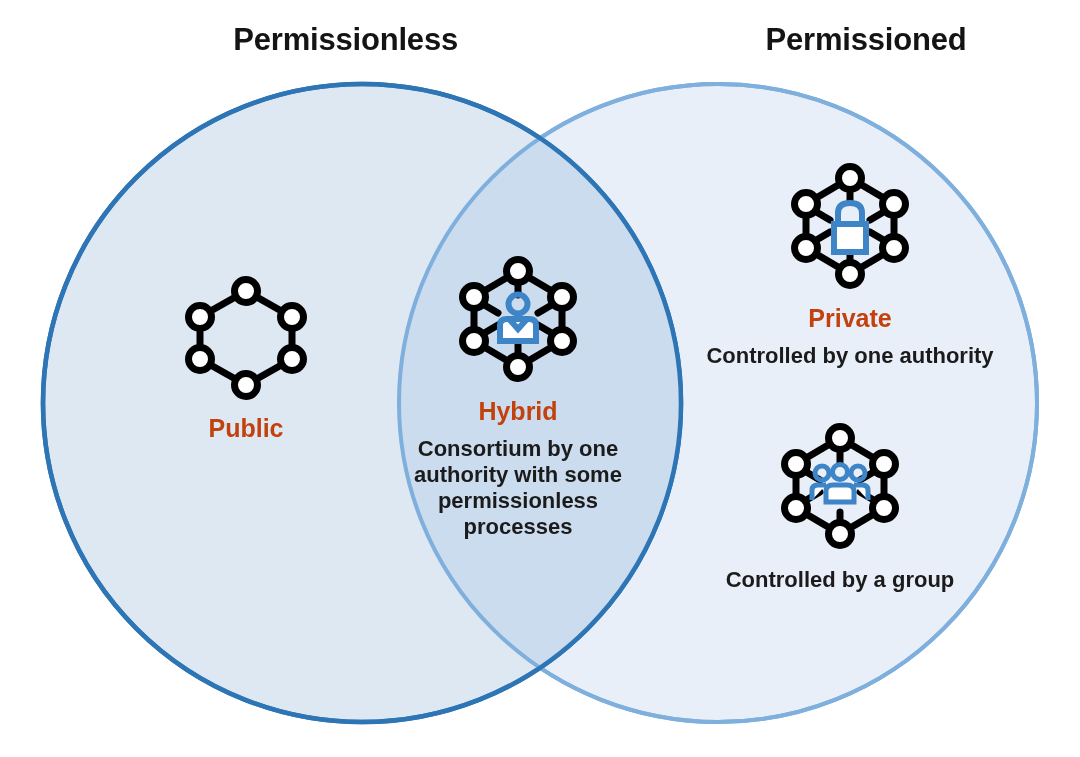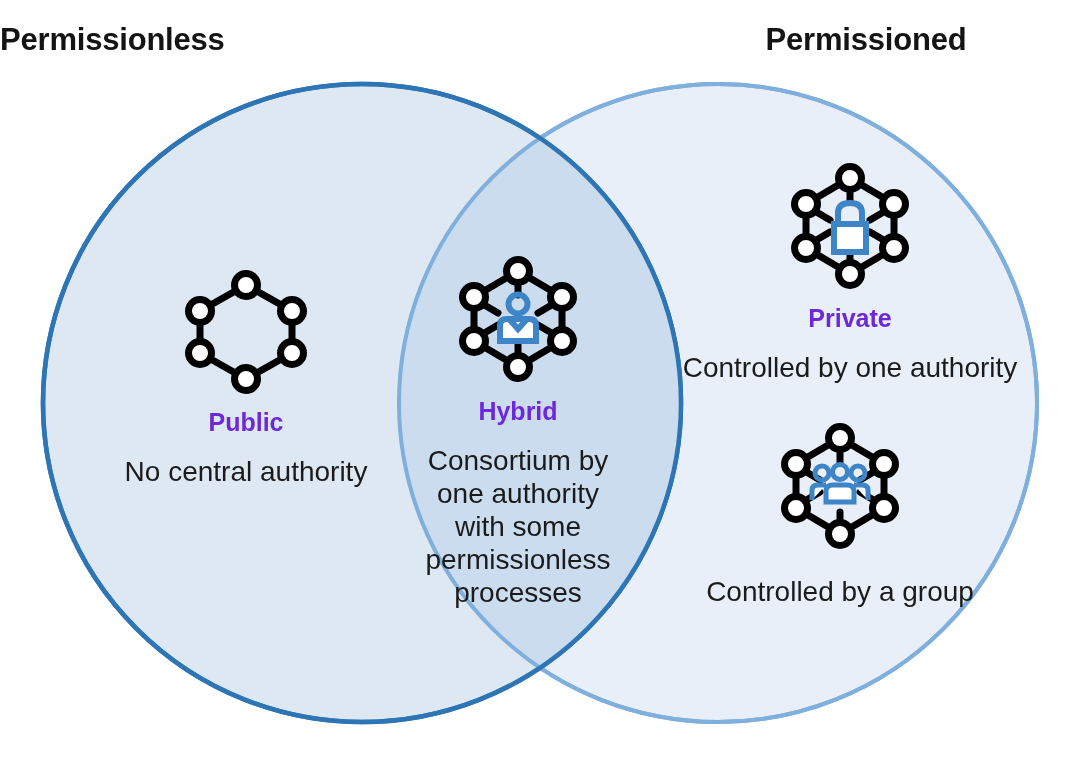--- a/index.html
+++ b/index.html
@@ -30,50 +30,50 @@
 
   .header-label {
     position: absolute;
     font-size: 31px;
     font-weight: bold;
     letter-spacing: -0.2px;
     line-height: 1;
     white-space: nowrap;
     color: #141414;
   }
-  #header-permissionless { left: 0; top: 24px; width: 458px; text-align: left; }
+  #header-permissionless { left: 0; top: 24px; width: 458px; text-align: right; }
   #header-permissioned   { left: 640px; top: 24px; width: 452px; text-align: center; }
 
   .segment {
     position: absolute;
     display: flex;
     flex-direction: column;
     align-items: center;
   }
   .seg-icon { display: block; }
   .seg-title {
     font-size: 25px;
     font-weight: bold;
     line-height: 1.12;
     margin-top: 8px;
     text-align: center;
-    color: #6d28d9;
+    color: #c2410c;
     white-space: nowrap;
   }
   .seg-desc {
-    font-size: 28px;
-    font-weight: normal;
+    font-size: 22px;
+    font-weight: bold;
     line-height: 1.18;
     text-align: center;
     color: #1b1b1b;
-    margin-top: 19px;
-  }
-
-  
-  #segment-public { left: 86px; top: 268px; width: 320px; }
+    margin-top: 11px;
+  }
+
+  
+  #segment-public { left: 86px; top: 274px; width: 320px; }
   #segment-public .seg-desc { white-space: nowrap; }
 
   
   #segment-hybrid { left: 405px; top: 253px; width: 226px; }
   #segment-hybrid .seg-desc { width: 212px; }
 
   
   #segment-private { left: 690px; top: 160px; width: 320px; }
   #segment-private .seg-desc { white-space: nowrap; }
 
@@ -124,21 +124,20 @@
           <circle cx="62" cy="17" r="11.5"></circle>
           <circle cx="108" cy="43" r="11.5"></circle>
           <circle cx="108" cy="85" r="11.5"></circle>
           <circle cx="62" cy="111" r="11.5"></circle>
           <circle cx="16" cy="85" r="11.5"></circle>
           <circle cx="16" cy="43" r="11.5"></circle>
         </g>
       </svg>
     </span>
     <div class="seg-title">Public</div>
-    <div class="seg-desc">No central authority</div>
   </div>
 
   <div class="segment" id="segment-hybrid">
     <span class="seg-icon">
       <svg width="128" height="132" viewBox="0 0 128 132">
         <g stroke="#000000" stroke-width="7" fill="none" stroke-linecap="round">
           <line x1="64" y1="18" x2="108" y2="44"></line>
           <line x1="108" y1="44" x2="108" y2="88"></line>
           <line x1="108" y1="88" x2="64" y2="114"></line>
           <line x1="64" y1="114" x2="20" y2="88"></line>

